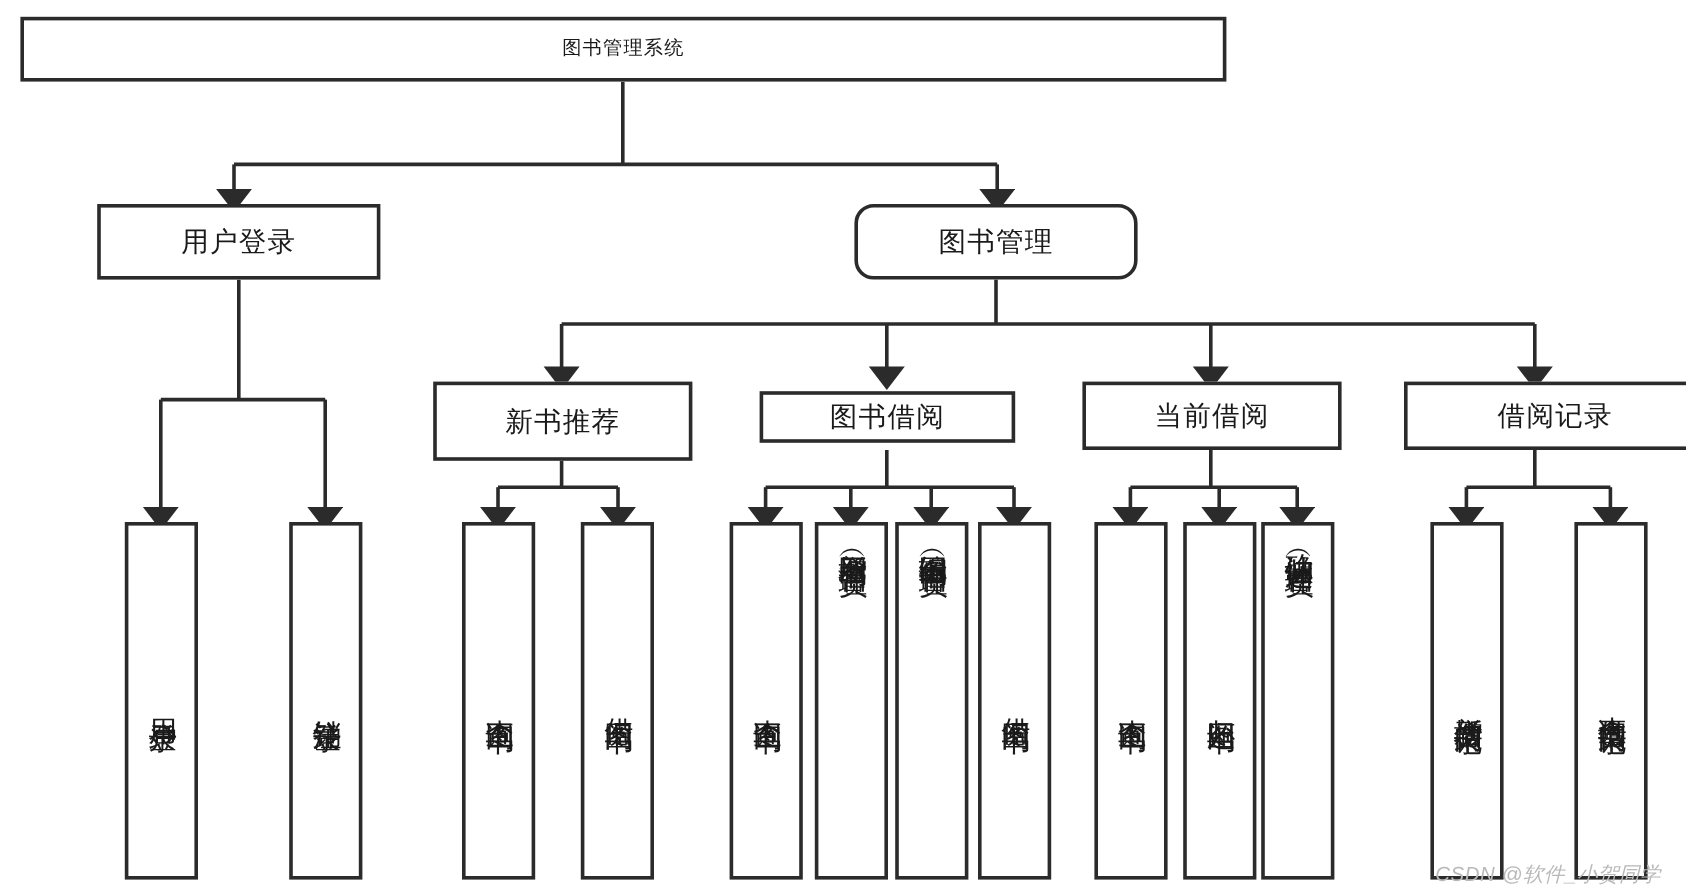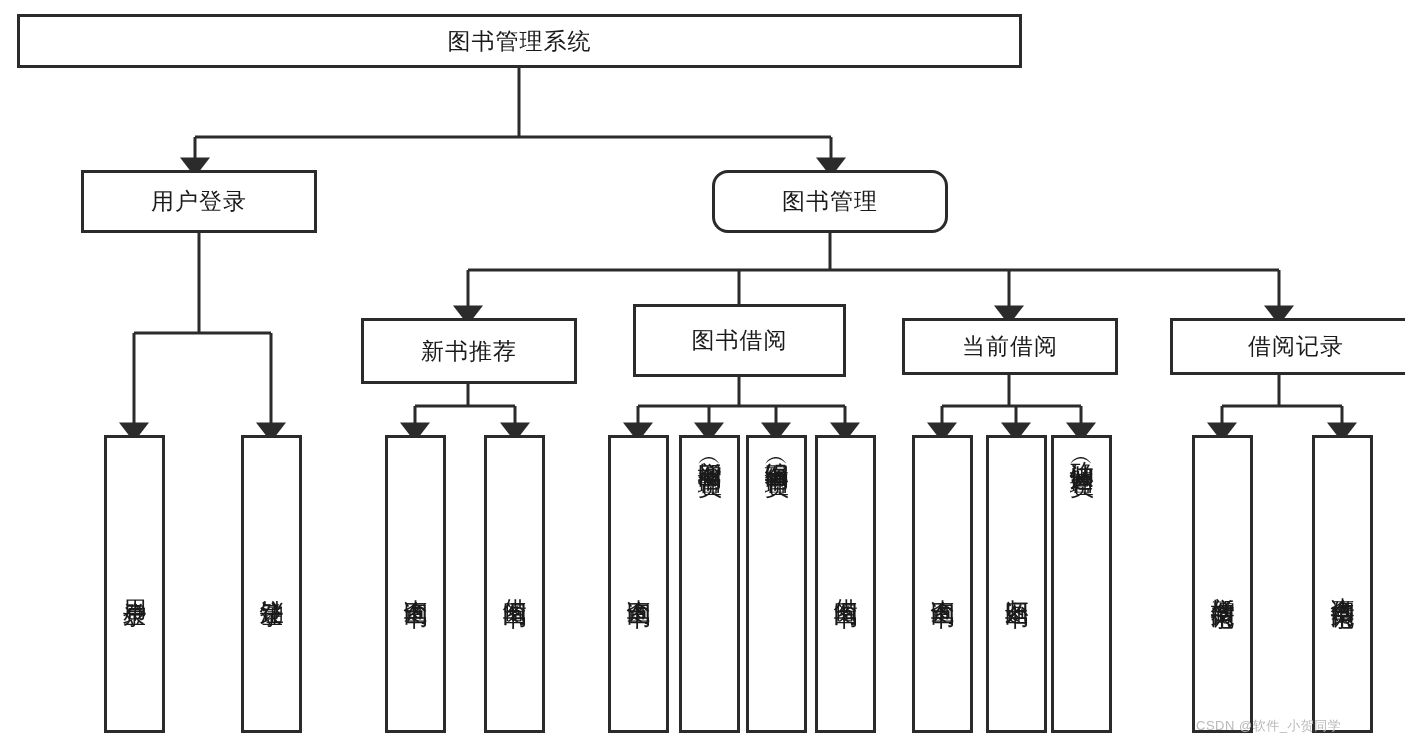--- a/index.html
+++ b/index.html
@@ -34,21 +34,21 @@
     align-items: center;
     justify-content: center;
     color: #1a1a1a;
   }
   .node .label {
     font-size: 23px;
     line-height: 1.25;
     letter-spacing: 1px;
     white-space: nowrap;
   }
-  .node.root .label { font-size: 23px; }
+  .node.root .label { font-size: 16px; }
 
   .node.vertical {
     align-items: flex-start;
     justify-content: center;
     padding-top: 4px;
   }
   .node.vertical .label {
     writing-mode: vertical-rl;
     text-orientation: upright;
     font-size: 24px;
@@ -56,25 +56,26 @@
     letter-spacing: 2px;
     white-space: normal;
     max-height: 100%;
   }
   .node.vertical.center-v {
     align-items: center;
     padding-top: 0;
   }
   .watermark {
     position: absolute;
-    font-size: 13px;
+    font-size: 17px;
     color: #b9b9b9;
     letter-spacing: 0.5px;
     white-space: nowrap;
     user-select: none;
+    font-style: italic;
   }
 </style>
 </head>
 <body>
 
 <div id="canvas">
 
   <svg class="edges" viewBox="0 0 1405 747">
     <defs>
       <marker id="arr" markerWidth="12" markerHeight="14" refX="2.2" refY="5" orient="auto" markerUnits="strokeWidth">
@@ -132,21 +133,21 @@
   <div class="node" style="left:81px; top:170px; width:236px; height:63px;">
     <span class="label">用户登录</span>
   </div>
   <div class="node" style="left:712px; top:170px; width:236px; height:63px;border-radius:16px;">
     <span class="label">图书管理</span>
   </div>
 
   <div class="node" style="left:361px; top:318px; width:216px; height:66px;">
     <span class="label">新书推荐</span>
   </div>
-  <div class="node" style="left:633px; top:304px; width:213px; height:73px;">
+  <div class="node" style="left:633px; top:326px; width:213px; height:43px;">
     <span class="label">图书借阅</span>
   </div>
   <div class="node" style="left:902px; top:318px; width:216px; height:57px;text-align:center;">
     <span class="label">当前借阅</span>
   </div>
   <div class="node" style="left:1170px; top:318px; width:252px; height:57px;">
     <span class="label">借阅记录</span>
   </div>
 
   <div class="node vertical center-v" style="left:104px; top:435px; width:61px; height:298px;">

